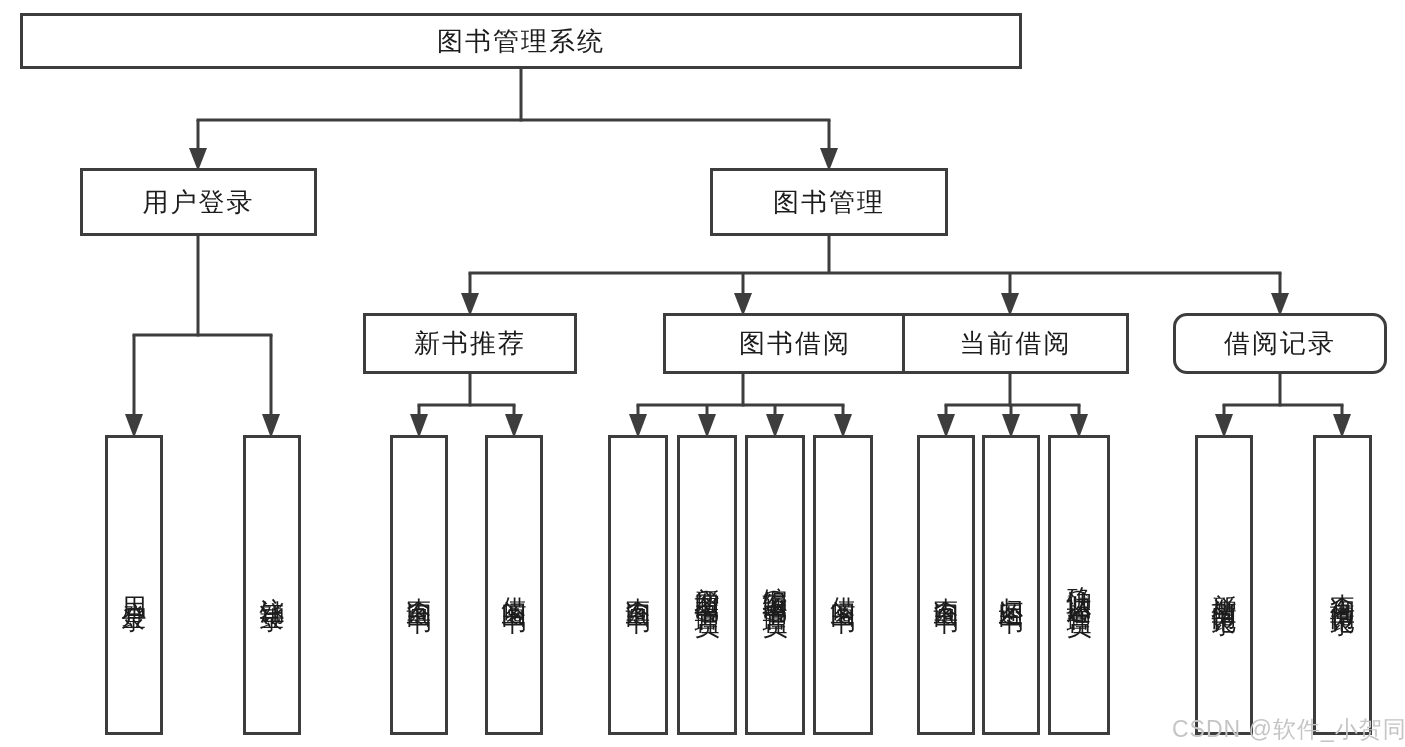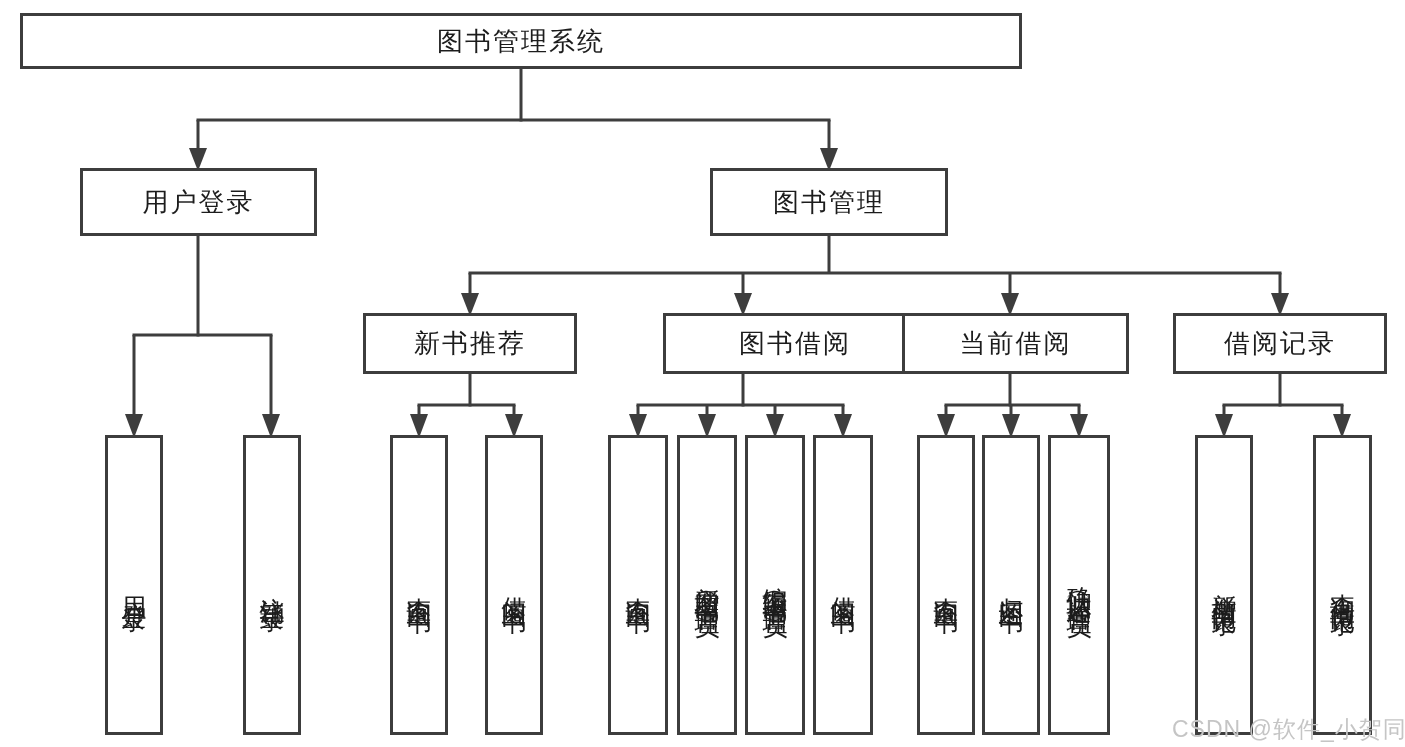--- a/index.html
+++ b/index.html
@@ -127,21 +127,21 @@
   </svg>
 
   <div class="node" style="left:20px; top:13px; width:1002px; height:56px;">图书管理系统</div>
 
   <div class="node" style="left:80px; top:168px; width:237px; height:68px;">用户登录</div>
   <div class="node" style="left:363px; top:313px; width:214px; height:61px;">新书推荐</div>
 
   <div class="node" style="left:710px; top:168px; width:238px; height:68px;">图书管理</div>
   <div class="node" style="left:633px; top:313px; width:264px; height:61px;margin-left:30px;">图书借阅</div>
   <div class="node" style="left:902px; top:313px; width:227px; height:61px;">当前借阅</div>
-  <div class="node" style="left:1173px; top:313px; width:214px; height:61px;">借阅记录</div>
+  <div class="node" style="left:1173px; top:313px; width:214px; height:61px;border-radius:14px;">借阅记录</div>
 
   <div class="node vnode" style="left:105px; top:435px; width:58px; height:300px;">用户登录</div>
   <div class="node vnode" style="left:243px; top:435px; width:58px; height:300px;">注销登录</div>
 
   <div class="node vnode" style="left:390px; top:435px; width:58px; height:300px;">查询图书</div>
   <div class="node vnode" style="left:485px; top:435px; width:58px; height:300px;">借阅图书</div>
 
   <div class="node vnode" style="left:608px; top:435px; width:60px; height:300px;">查询图书</div>
   <div class="node vnode" style="left:677px; top:435px; width:60px; height:300px;">新增图书（管理员）</div>
   <div class="node vnode" style="left:745px; top:435px; width:60px; height:300px;">编辑图书（管理员）</div>

